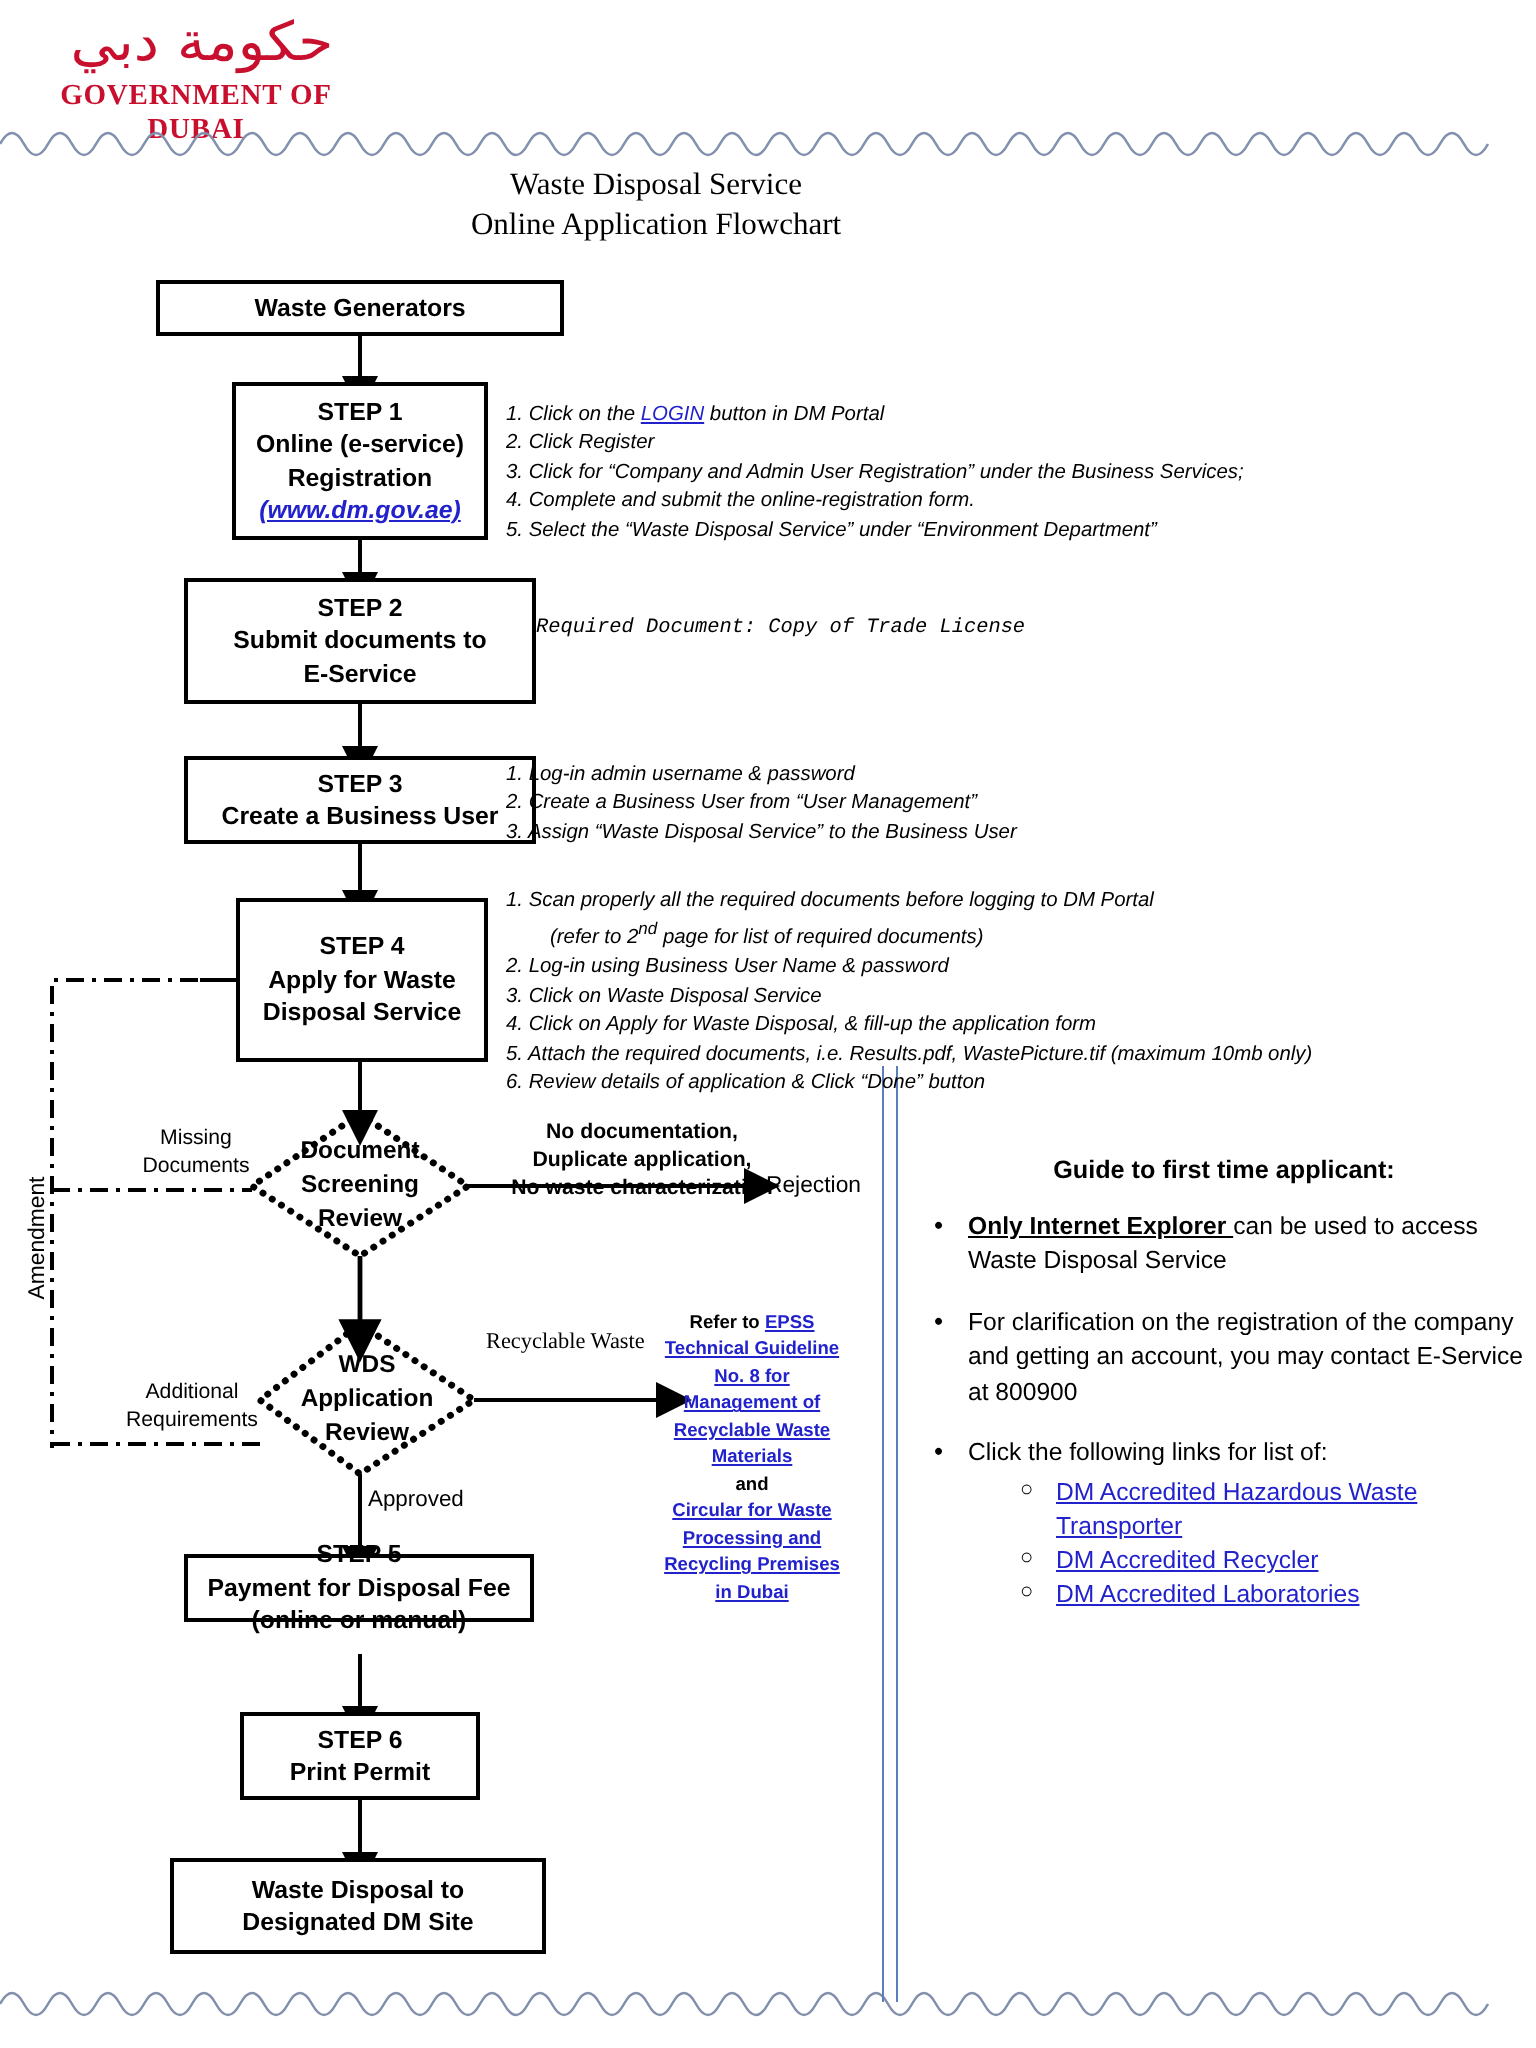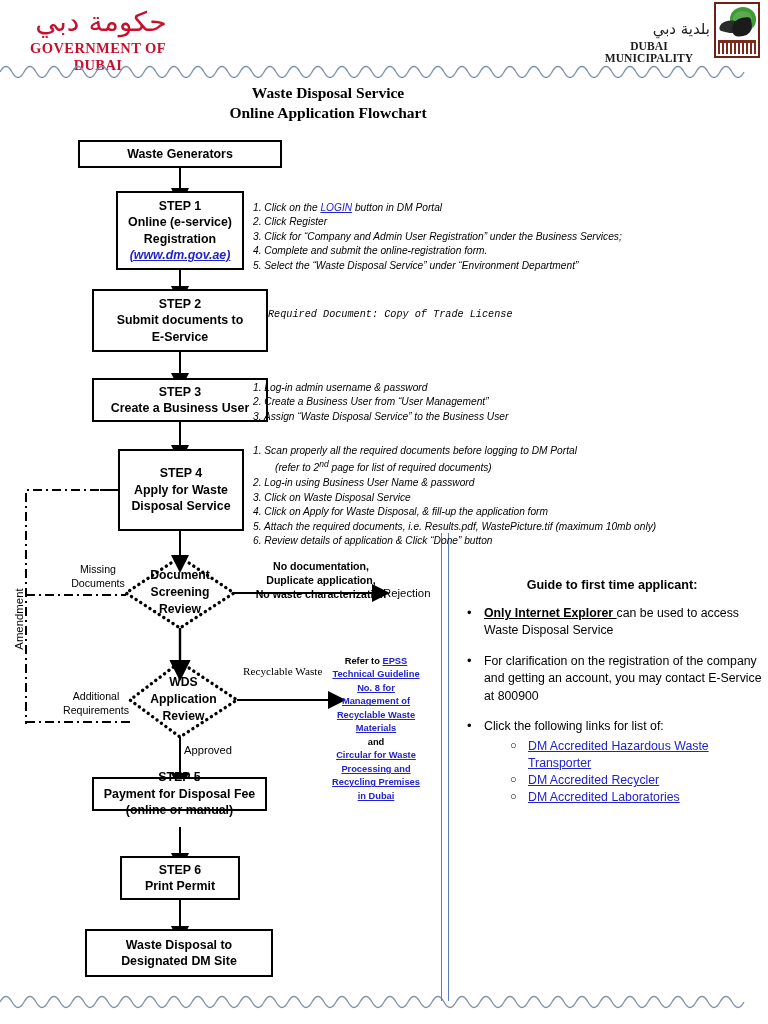--- a/index.html
+++ b/index.html
@@ -67,21 +67,21 @@
   }
 
   
   .wave{position:absolute;left:0;width:768px;height:22px;}
   .wave-top{top:58px;}
   .wave-bot{top:988px;}
 
   
   .title{
     position:absolute;left:0;width:656px;text-align:center;
-    font-family:"Liberation Serif",serif;font-weight:bold;font-size:15.5px;
+    font-family:"Liberation Serif",serif;font-weight:normal;font-size:15.5px;
     color:#000;
   }
   .title1{top:84px;}
   .title2{top:104px;}
 
   
   .box{
     position:absolute;box-sizing:border-box;border:2.2px solid #000;
     background:#fff;display:flex;flex-direction:column;
     align-items:center;justify-content:center;text-align:center;
@@ -157,30 +157,20 @@
 
 <div class="page">
 
   <div class="hdr">
 
     <div class="gov-logo">
       <div class="gov-ar">حكومة دبي</div>
       <div class="gov-en">GOVERNMENT OF DUBAI</div>
     </div>
 
-    <div class="dm-logo">
-      <div class="dm-ar">بلدية دبي</div>
-      <div class="dm-en">DUBAI MUNICIPALITY</div>
-      <div class="dm-crest">
-        <div class="crest-tree"></div>
-        <div class="crest-wing"></div>
-        <div class="crest-falcon"></div>
-        <div class="crest-base"></div>
-      </div>
-    </div>
   </div>
 
   <svg class="wave wave-top" viewBox="0 0 768 22" preserveAspectRatio="none">
     <path d="M0,14 q6,-11 12,0 q6,11 12,0 q6,-11 12,0 q6,11 12,0 q6,-11 12,0 q6,11 12,0
              q6,-11 12,0 q6,11 12,0 q6,-11 12,0 q6,11 12,0 q6,-11 12,0 q6,11 12,0
              q6,-11 12,0 q6,11 12,0 q6,-11 12,0 q6,11 12,0 q6,-11 12,0 q6,11 12,0
              q6,-11 12,0 q6,11 12,0 q6,-11 12,0 q6,11 12,0 q6,-11 12,0 q6,11 12,0
              q6,-11 12,0 q6,11 12,0 q6,-11 12,0 q6,11 12,0 q6,-11 12,0 q6,11 12,0
              q6,-11 12,0 q6,11 12,0 q6,-11 12,0 q6,11 12,0 q6,-11 12,0 q6,11 12,0
              q6,-11 12,0 q6,11 12,0 q6,-11 12,0 q6,11 12,0 q6,-11 12,0 q6,11 12,0

